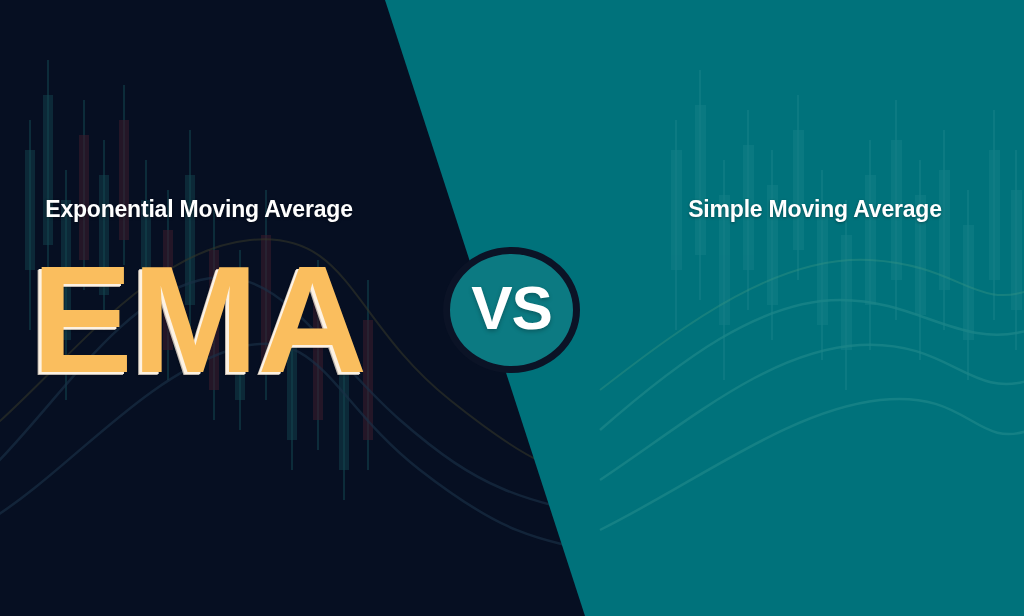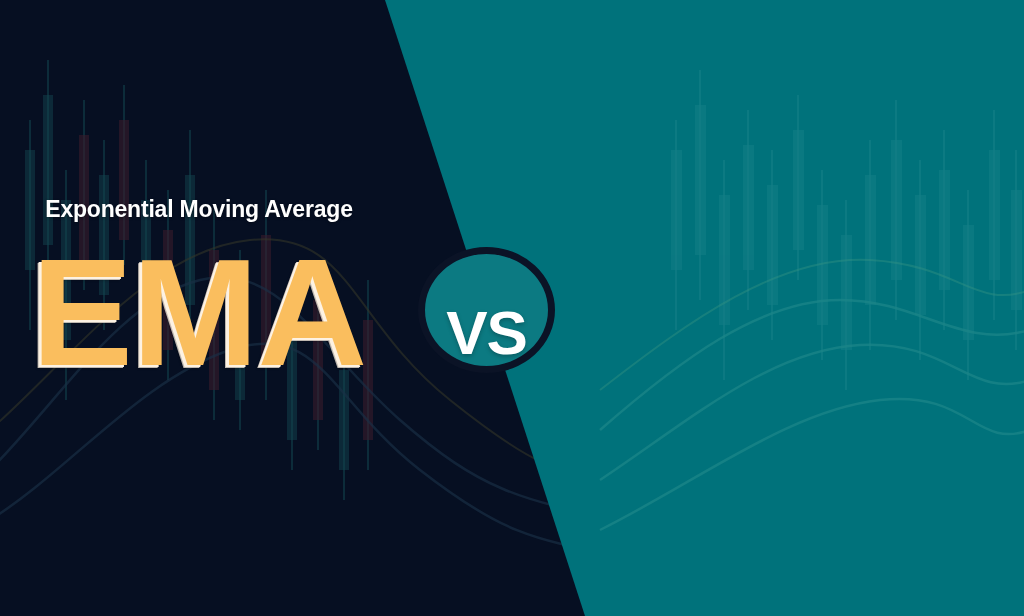--- a/index.html
+++ b/index.html
@@ -66,47 +66,47 @@
     font-weight: bold;
     color: #ffffff;
     letter-spacing: -0.2px;
     white-space: nowrap;
     line-height: 1;
     margin: 13px;
     text-shadow: 0 1px 3px rgba(0,0,0,.35);
   }
 
   .bigword {
-    margin: 1px;
+    margin: 8px;
     line-height: .78;
     font-size: 152px;
     font-weight: bold;
     letter-spacing: -1px;
     color: #fabe5e;
     white-space: nowrap;
     padding-top: 18px;
     text-shadow:
       -3px  2px 0 #fdf2e3,
       -4px  3px 0 rgba(253,242,227,.75),
       -5px  4px 2px rgba(0,0,0,.20);
   }
 
   
   #vs-badge {
     position: absolute;
-    left: 418px;
+    left: 443px;
     top: 247px;
     width: 137px;
     height: 126px;
     border-radius: 50%;
     background: #0c7a82;
     border: 7px solid #0b1326;
     box-sizing: border-box;
     display: flex;
-    align-items: flex-end;
+    align-items: center;
     justify-content: center;
     z-index: 5;
   }
   #vs-badge .vs-text {
     font-size: 62px;
     font-weight: bold;
     color: #ffffff;
     letter-spacing: -1px;
     line-height: 1;
     transform: translateY(-2px);
@@ -214,19 +214,20 @@
       <path d="M600 390 C 690 320, 780 255, 870 260 S 975 310, 1030 290"></path>
     </g>
   </svg>
 
   <div class="side side-left">
     <div class="subtitle">Exponential Moving Average</div>
     <div class="bigword">EMA</div>
   </div>
 
   <div class="side side-right">
+    <div class="subtitle">Simple Moving Average</div>
   </div>
 
   <div id="vs-badge">
     <span class="vs-text">VS</span>
   </div>
 
 </div>
 
 </body></html>

